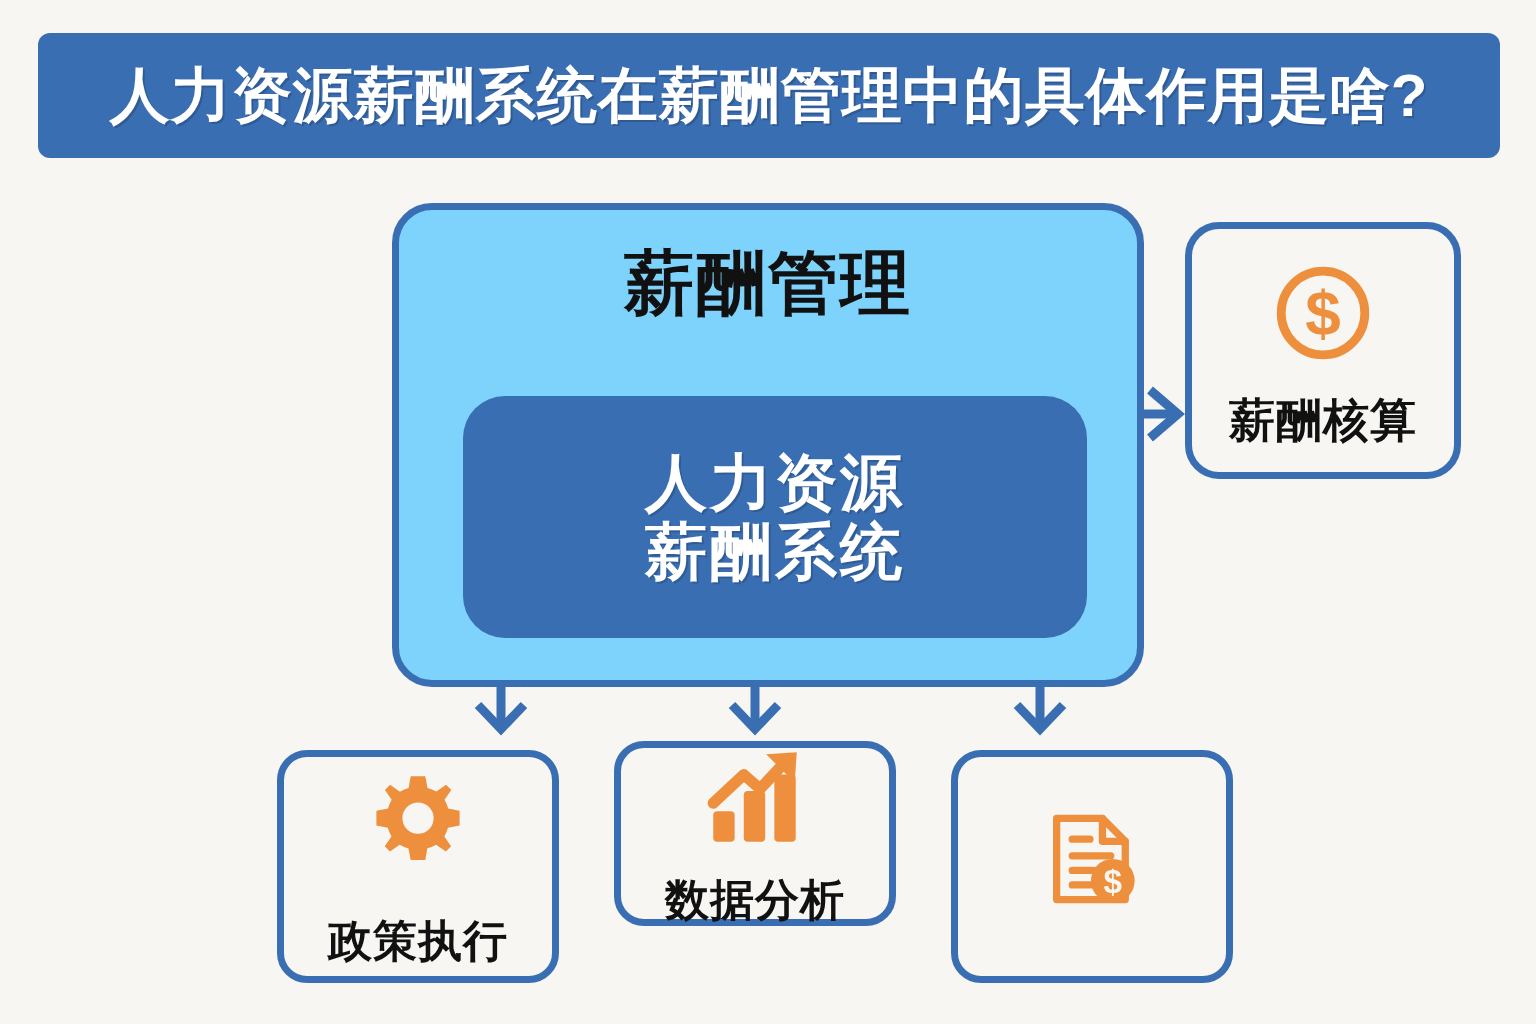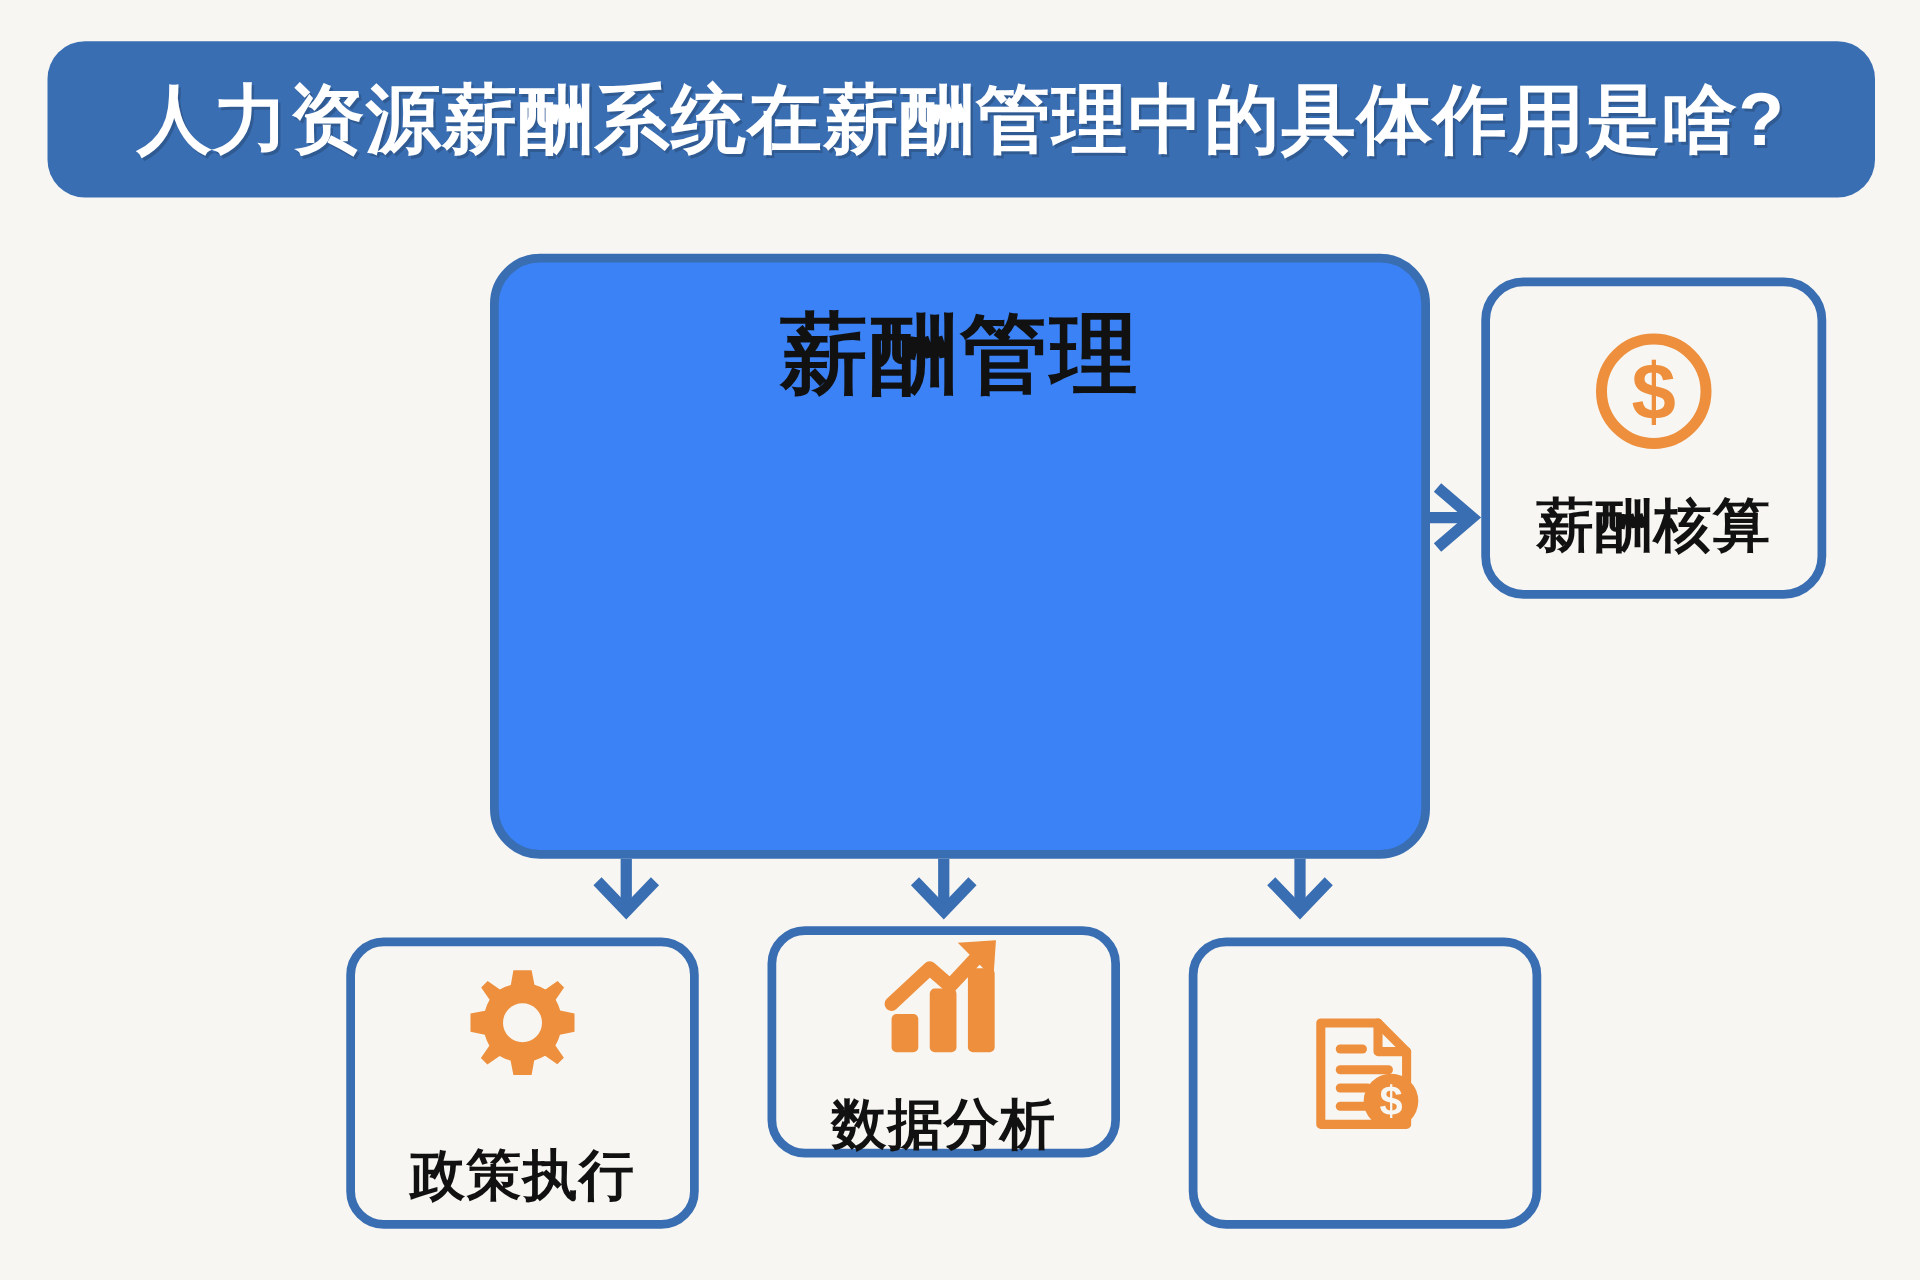--- a/index.html
+++ b/index.html
@@ -21,21 +21,21 @@
   }
 
   
   #title-banner {
     position: absolute;
     left: 38px;
     top: 33px;
     width: 1462px;
     height: 125px;
     background: #3a6eb3;
-    border-radius: 30px;
+    border-radius: 12px;
     display: flex;
     align-items: center;
     justify-content: center;
     box-sizing: border-box;
   }
   #title-text {
     color: #ffffff;
     font-size: 60px;
     font-weight: bold;
     letter-spacing: 1px;
@@ -46,21 +46,21 @@
 
   
   #main-box {
     position: absolute;
     left: 392px;
     top: 203px;
     width: 752px;
     height: 484px;
     border: 7px solid #3a6eb3;
     border-radius: 40px;
-    background: #3b82f6;
+    background: #7dd3fc;
     box-sizing: border-box;
   }
   #main-box-title {
     position: absolute;
     left: 0;
     top: 38px;
     width: 100%;
     text-align: center;
     color: #111111;
     font-size: 70px;
@@ -165,20 +165,24 @@
       <line x1="755" y1="687" x2="755" y2="726"></line>
       <polyline points="732,705 755,729 778,705"></polyline>
 
       <line x1="1040" y1="687" x2="1040" y2="726"></line>
       <polyline points="1017,705 1040,729 1063,705"></polyline>
     </g>
   </svg>
 
   <div id="main-box">
     <div id="main-box-title">薪酬管理</div>
+    <div id="core-box">
+      <div class="core-line">人力资源</div>
+      <div class="core-line">薪酬系统</div>
+    </div>
   </div>
 
   <div class="card" id="card-side">
     <span class="card-icon">
       <svg width="110" height="110" viewBox="0 0 100 100" xmlns="http://www.w3.org/2000/svg">
         <circle cx="50" cy="50" r="38" fill="none" stroke="#ed8f3c" stroke-width="8"></circle>
         <text x="50" y="50" text-anchor="middle" dominant-baseline="central" font-family="Liberation Sans, sans-serif" font-size="58" font-weight="bold" fill="#ed8f3c">$</text>
       </svg>
     </span>
     <span class="card-label">薪酬核算</span>

